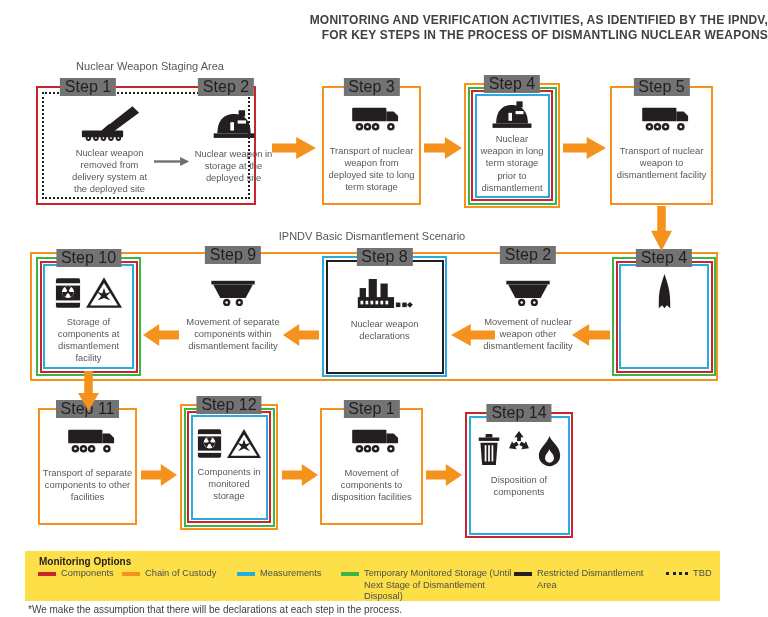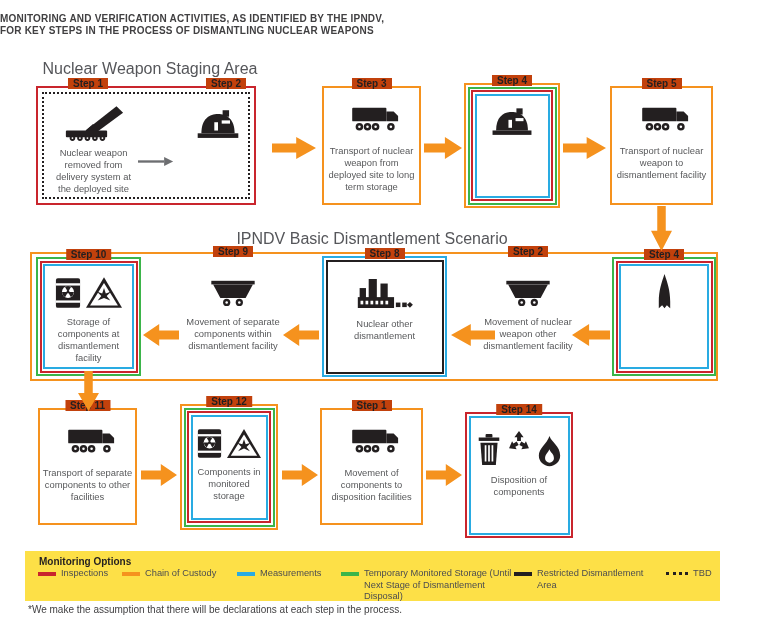--- a/index.html
+++ b/index.html
@@ -1,33 +1,33 @@
 <!DOCTYPE html>
 <html><head>
 <meta charset="utf-8">
 <style>
   *{margin:0;padding:0;box-sizing:border-box}
   html,body{background:#fff}
   #canvas{position:relative;width:768px;height:617px;background:#fff;
     font-family:"Liberation Sans",sans-serif;overflow:hidden}
   .abs{position:absolute}
-  .title{width:100%;text-align:left;font-size:10px;font-weight:bold;color:#414042;
+  .title{width:100%;text-align:right;font-size:12px;font-weight:bold;color:#414042;
     line-height:1.22;letter-spacing:.2px}
-  .seclabel{font-size:16px;color:#55565A;white-space:nowrap;transform:translateX(-50%)}
+  .seclabel{font-size:11px;color:#55565A;white-space:nowrap;transform:translateX(-50%)}
   
   .bd{border:2px solid;padding:1.5px;width:100%;height:100%}
   .c-red{border-color:#C9252D}
   .c-orange{border-color:#F5921E}
   .c-blue{border-color:#29ABE2}
   .c-green{border-color:#3BB54A}
   .c-black{border-color:#231F20}
   .c-dotted{border:2px dotted #231F20}
   .stepbox{z-index:2}
   .step-label{position:absolute;top:-8px;left:50%;transform:translateX(-50%);
-    background:#c2410c;padding:0 5px;font-size:10px;font-weight:bold;color:#231F20;
+    background:#737373;padding:0 5px;font-size:16px;font-weight:normal;color:#231F20;
     white-space:nowrap;z-index:6}
   .content{width:100%;height:100%;display:flex;flex-direction:column;align-items:center;
     text-align:center;font-size:9.4px;color:#58595B;line-height:1.3;background:#fff}
   .icons{height:46px;display:flex;align-items:center;justify-content:center;gap:5px;margin-top:7px}
   .icons.tight{margin-top:4px;height:42px}
   .steptext{padding:2px 1px 0 1px}
   
   .freecol{z-index:2}
   .freecol .content{background:transparent;padding-top:16px}
   
@@ -62,21 +62,21 @@
     <div>FOR KEY STEPS IN THE PROCESS OF DISMANTLING NUCLEAR WEAPONS</div>
   </div>
 
   <div class="abs seclabel" style="left:150px;top:60px">Nuclear Weapon Staging Area</div>
   <div class="abs seclabel" style="left:372px;top:230px">IPNDV Basic Dismantlement Scenario</div>
 
   <div class="abs stepbox" style="left:36px;top:86px;width:220px;height:119px">
     <div class="bd c-red" style="padding:4px">
       <div class="bd c-dotted">
         <div class="combo">
-          <div class="half" style="margin-left:4px">
+          <div class="half" style="margin-left:20px">
             <div class="icons tight">
               <svg viewBox="0 0 64 38" width="60" height="36" fill="#231F20">
                 <polygon points="56,0 63,7 29,32 23,26"></polygon>
                 <polygon points="24,25 31,19 36,24 29,30"></polygon>
                 <rect x="2" y="26" width="44" height="7" rx="1"></rect>
                 <circle cx="9" cy="34" r="3"></circle>
                   <circle cx="17" cy="34" r="3"></circle>
                 <circle cx="25" cy="34" r="3"></circle>
                   <circle cx="33" cy="34" r="3"></circle>
                   <circle cx="41" cy="34" r="3"></circle>
@@ -98,20 +98,21 @@
           <div class="half">
             <div class="icons tight">
               <svg viewBox="0 0 52 32" width="48" height="30" fill="#231F20">
                 <rect x="31" y="0" width="7" height="7"></rect>
                 <path d="M8 25 C8 9 17 4 26 4 C35 4 44 9 44 25 Z"></path>
                 <rect x="4" y="25" width="44" height="5"></rect>
                 <rect x="22" y="13" width="4" height="9" fill="#fff"></rect>
                 <rect x="30" y="11" width="9" height="3.5" fill="#fff"></rect>
               </svg>
             </div>
+            <div class="steptext">Nuclear weapon in storage at the deployed site</div>
           </div>
         </div>
       </div>
     </div>
     <span class="step-label" style="left:52px">Step 1</span>
     <span class="step-label" style="left:190px">Step 2</span>
   </div>
 
   <div class="abs stepbox" style="left:322px;top:86px;width:99px;height:119px">
     <div class="bd c-orange">
@@ -144,20 +145,21 @@
             <div class="content">
               <div class="icons tight">
                 <svg viewBox="0 0 52 32" width="46" height="29" fill="#231F20">
                   <rect x="31" y="0" width="7" height="7"></rect>
                   <path d="M8 25 C8 9 17 4 26 4 C35 4 44 9 44 25 Z"></path>
                   <rect x="4" y="25" width="44" height="5"></rect>
                   <rect x="22" y="13" width="4" height="9" fill="#fff"></rect>
                   <rect x="30" y="11" width="9" height="3.5" fill="#fff"></rect>
                 </svg>
               </div>
+              <div class="steptext">Nuclear weapon in long term storage prior to dismantlement</div>
             </div>
           </div>
         </div>
       </div>
     </div>
     <span class="step-label">Step 4</span>
   </div>
 
   <div class="abs stepbox" style="left:610px;top:86px;width:103px;height:119px">
     <div class="bd c-orange">
@@ -258,21 +260,21 @@
                 <rect x="10.5" y="26" width="3" height="4" fill="#fff"></rect>
               <rect x="16" y="26" width="3" height="4" fill="#fff"></rect>
                 <rect x="21.5" y="26" width="3" height="4" fill="#fff"></rect>
               <rect x="27" y="26" width="3" height="4" fill="#fff"></rect>
                 <rect x="32.5" y="26" width="3" height="4" fill="#fff"></rect>
               <rect x="44" y="28" width="5" height="5"></rect>
                 <rect x="51" y="28" width="5" height="5"></rect>
               <rect x="57.2" y="28.2" width="4.6" height="4.6" transform="rotate(45 59.5 30.5)"></rect>
             </svg>
           </div>
-          <div class="steptext">Nuclear other dismantlement</div>
+          <div class="steptext">Nuclear weapon declarations</div>
         </div>
       </div>
     </div>
     <span class="step-label">Step 8</span>
   </div>
 
   <div class="abs freecol" style="left:478px;top:252px;width:100px;height:129px">
     <div class="content">
       <div class="icons tight">
         <svg viewBox="0 0 48 31" width="44" height="28" fill="#231F20">
@@ -439,21 +441,21 @@
   </div>
 
   <div class="ar ar-r" style="left:141px;top:462px;width:36px;height:26px"></div>
   <div class="ar ar-r" style="left:282px;top:462px;width:36px;height:26px"></div>
   <div class="ar ar-r" style="left:426px;top:462px;width:36px;height:26px"></div>
 
   <div class="abs" id="legend" style="left:25px;top:551px;width:695px;height:50px">
     <div class="leg-title">Monitoring Options</div>
     <div class="leg-item" style="left:13px">
       <span class="sw" style="background:#C9252D"></span>
-      <span>Inspections</span>
+      <span>Components</span>
     </div>
     <div class="leg-item" style="left:97px">
       <span class="sw" style="background:#F5921E"></span>
       <span>Chain of Custody</span>
     </div>
     <div class="leg-item" style="left:212px">
       <span class="sw" style="background:#29ABE2"></span>
       <span>Measurements</span>
     </div>
     <div class="leg-item" style="left:316px;width:178px">

